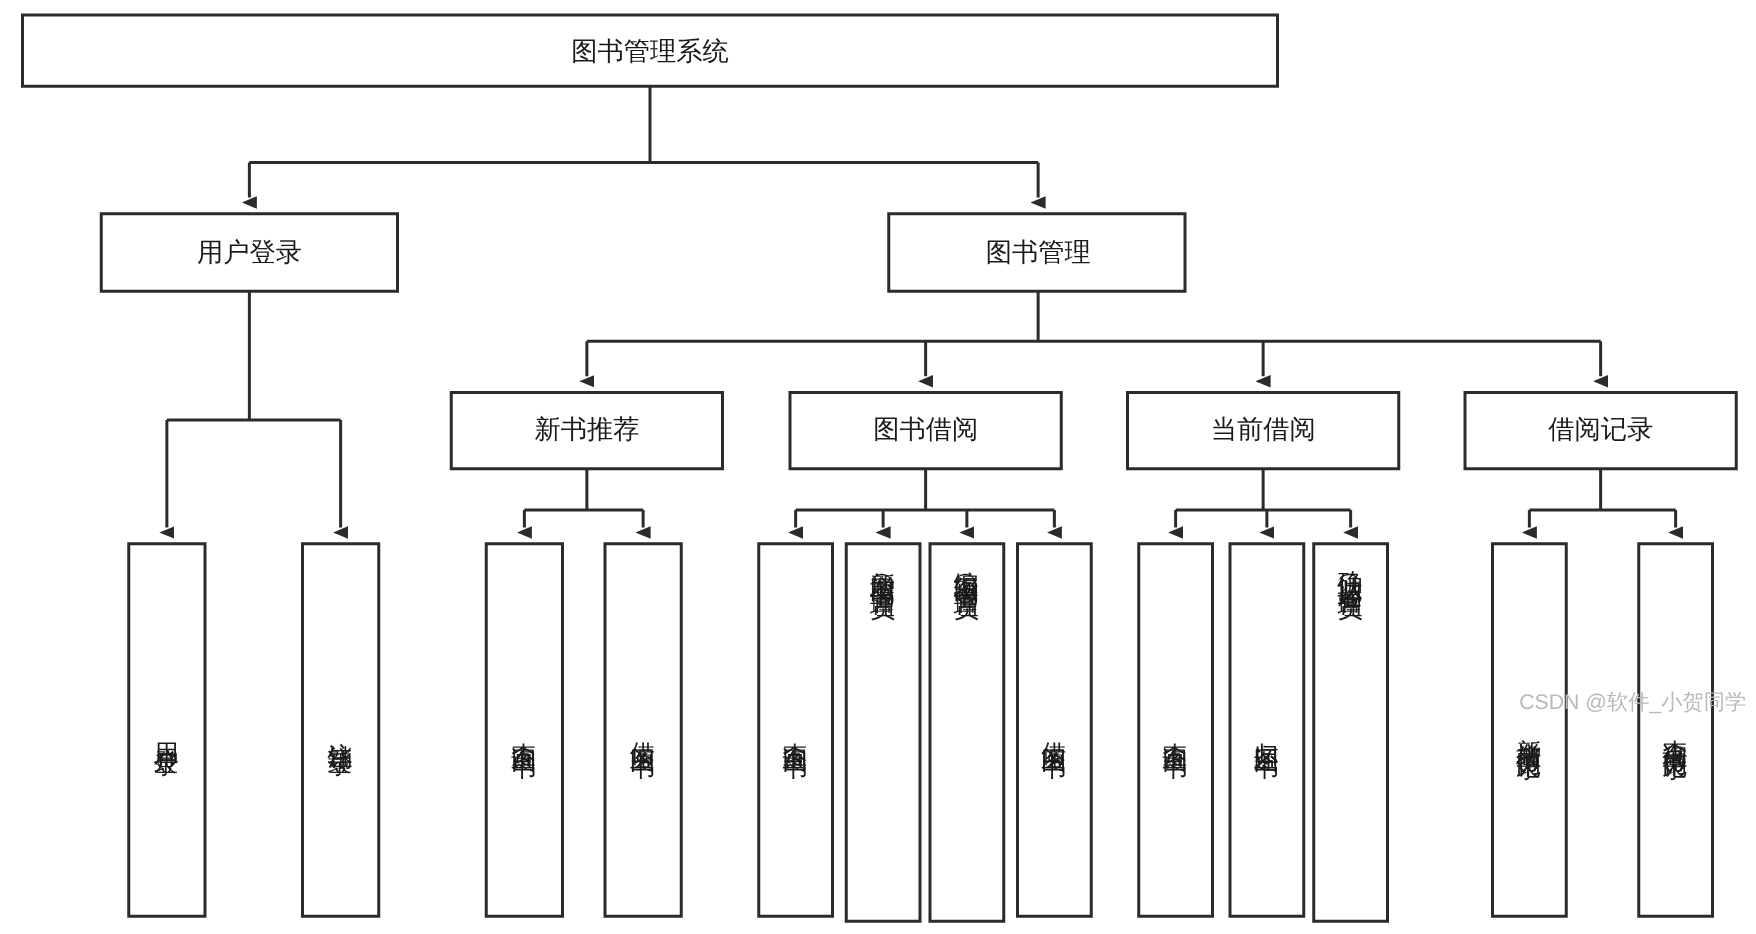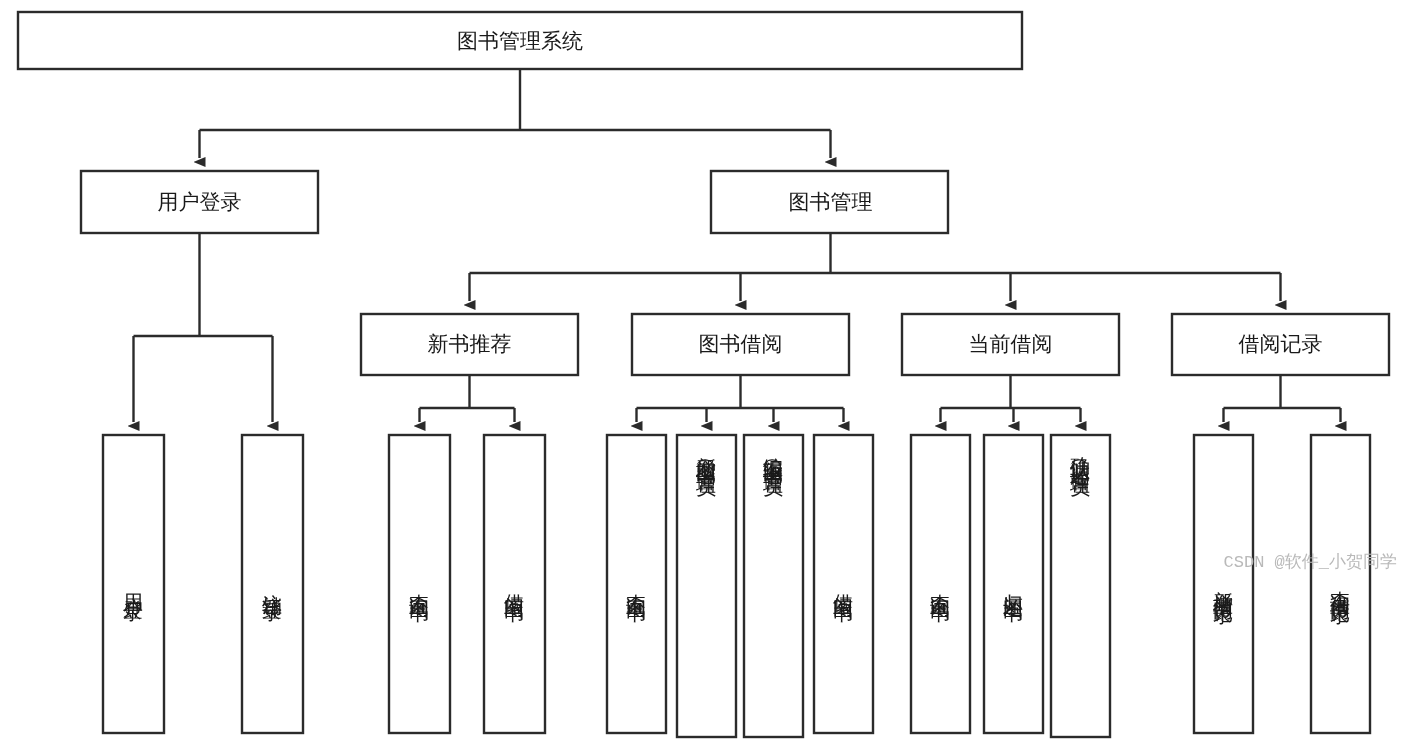--- a/index.html
+++ b/index.html
@@ -61,21 +61,21 @@
     position: absolute;
     display: flex;
     align-items: center;
     justify-content: center;
     pointer-events: none;
   }
   .watermark {
     position: absolute;
     right: 8px;
     bottom: 6px;
-    font-family: Liberation Mono, monospace;
+    font-family: Liberation Sans, sans-serif;
     font-size: 17px;
     color: #b9b9b9;
     white-space: nowrap;
     margin-left: 35px;
   }
 </style>
 </head>
 <body>
 
 <div id="diagram-root">

